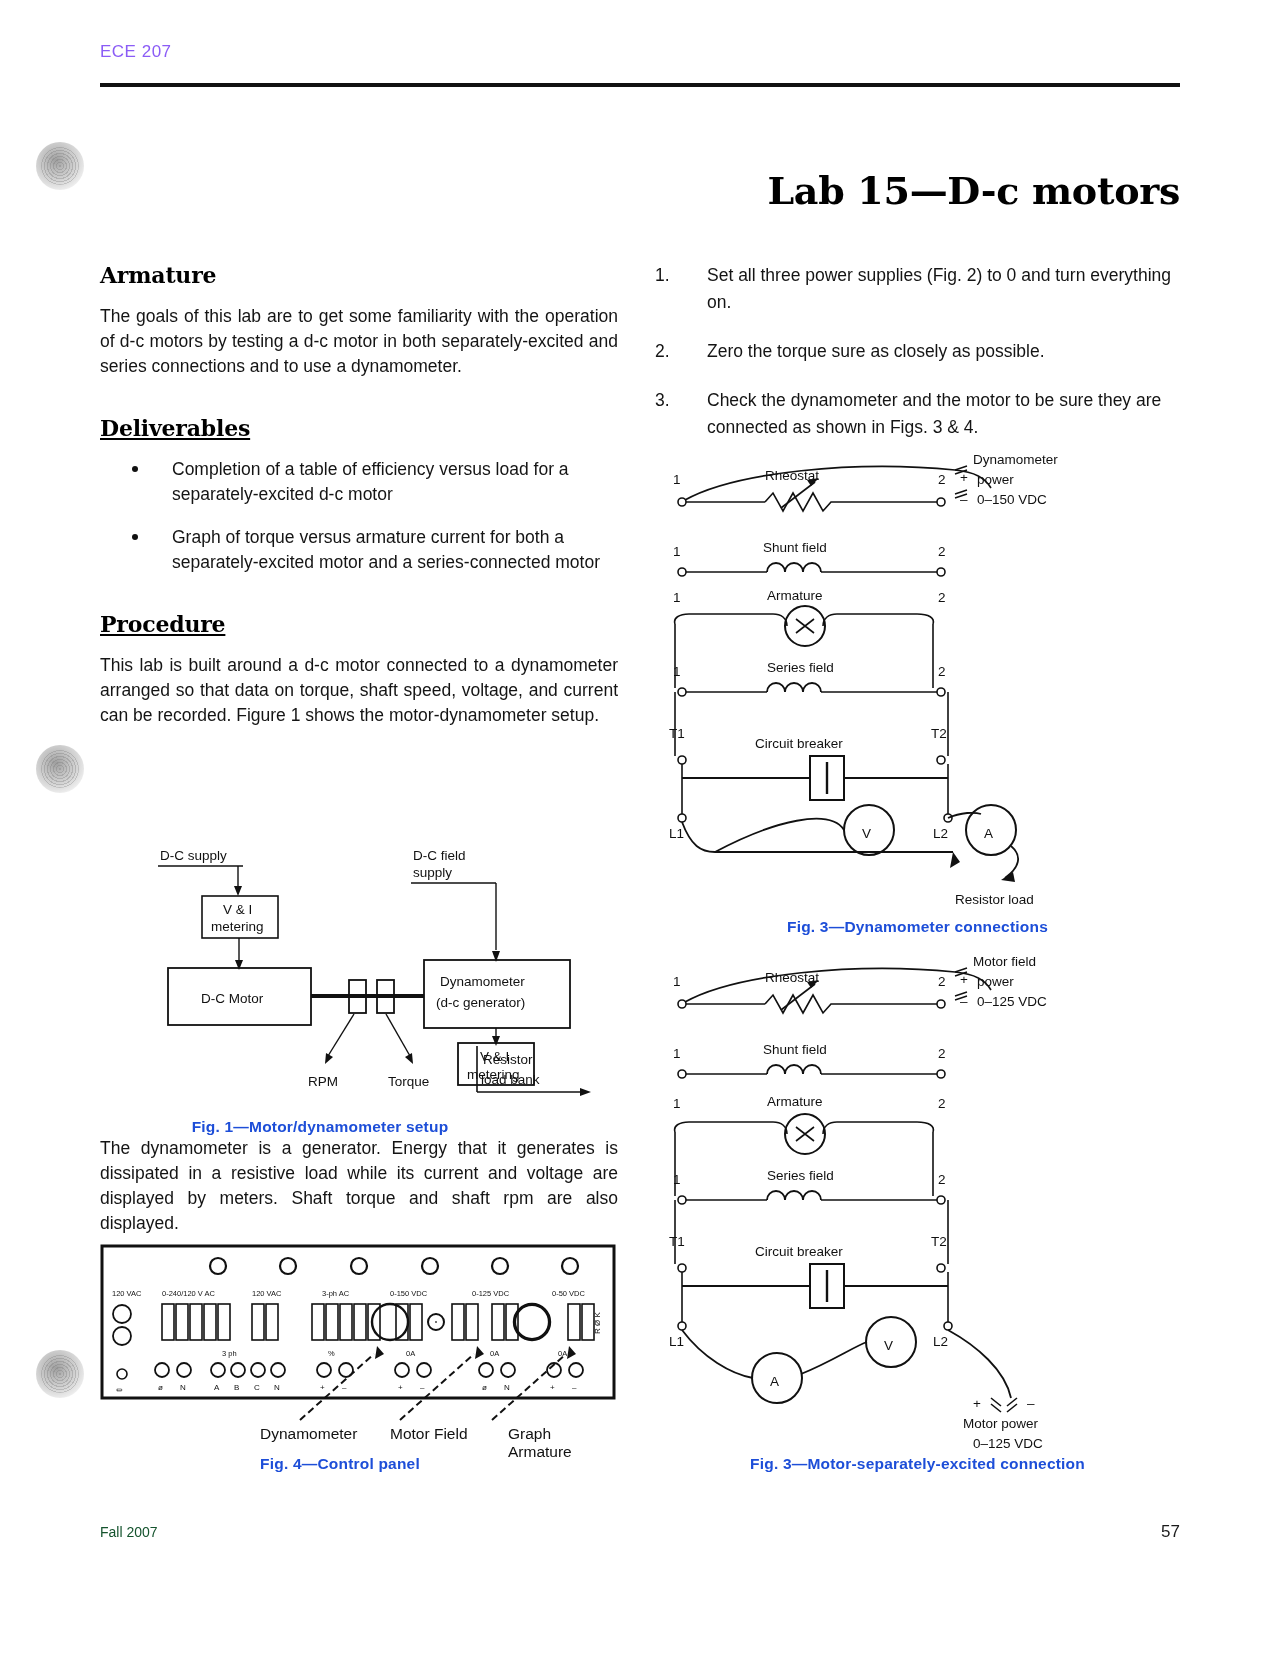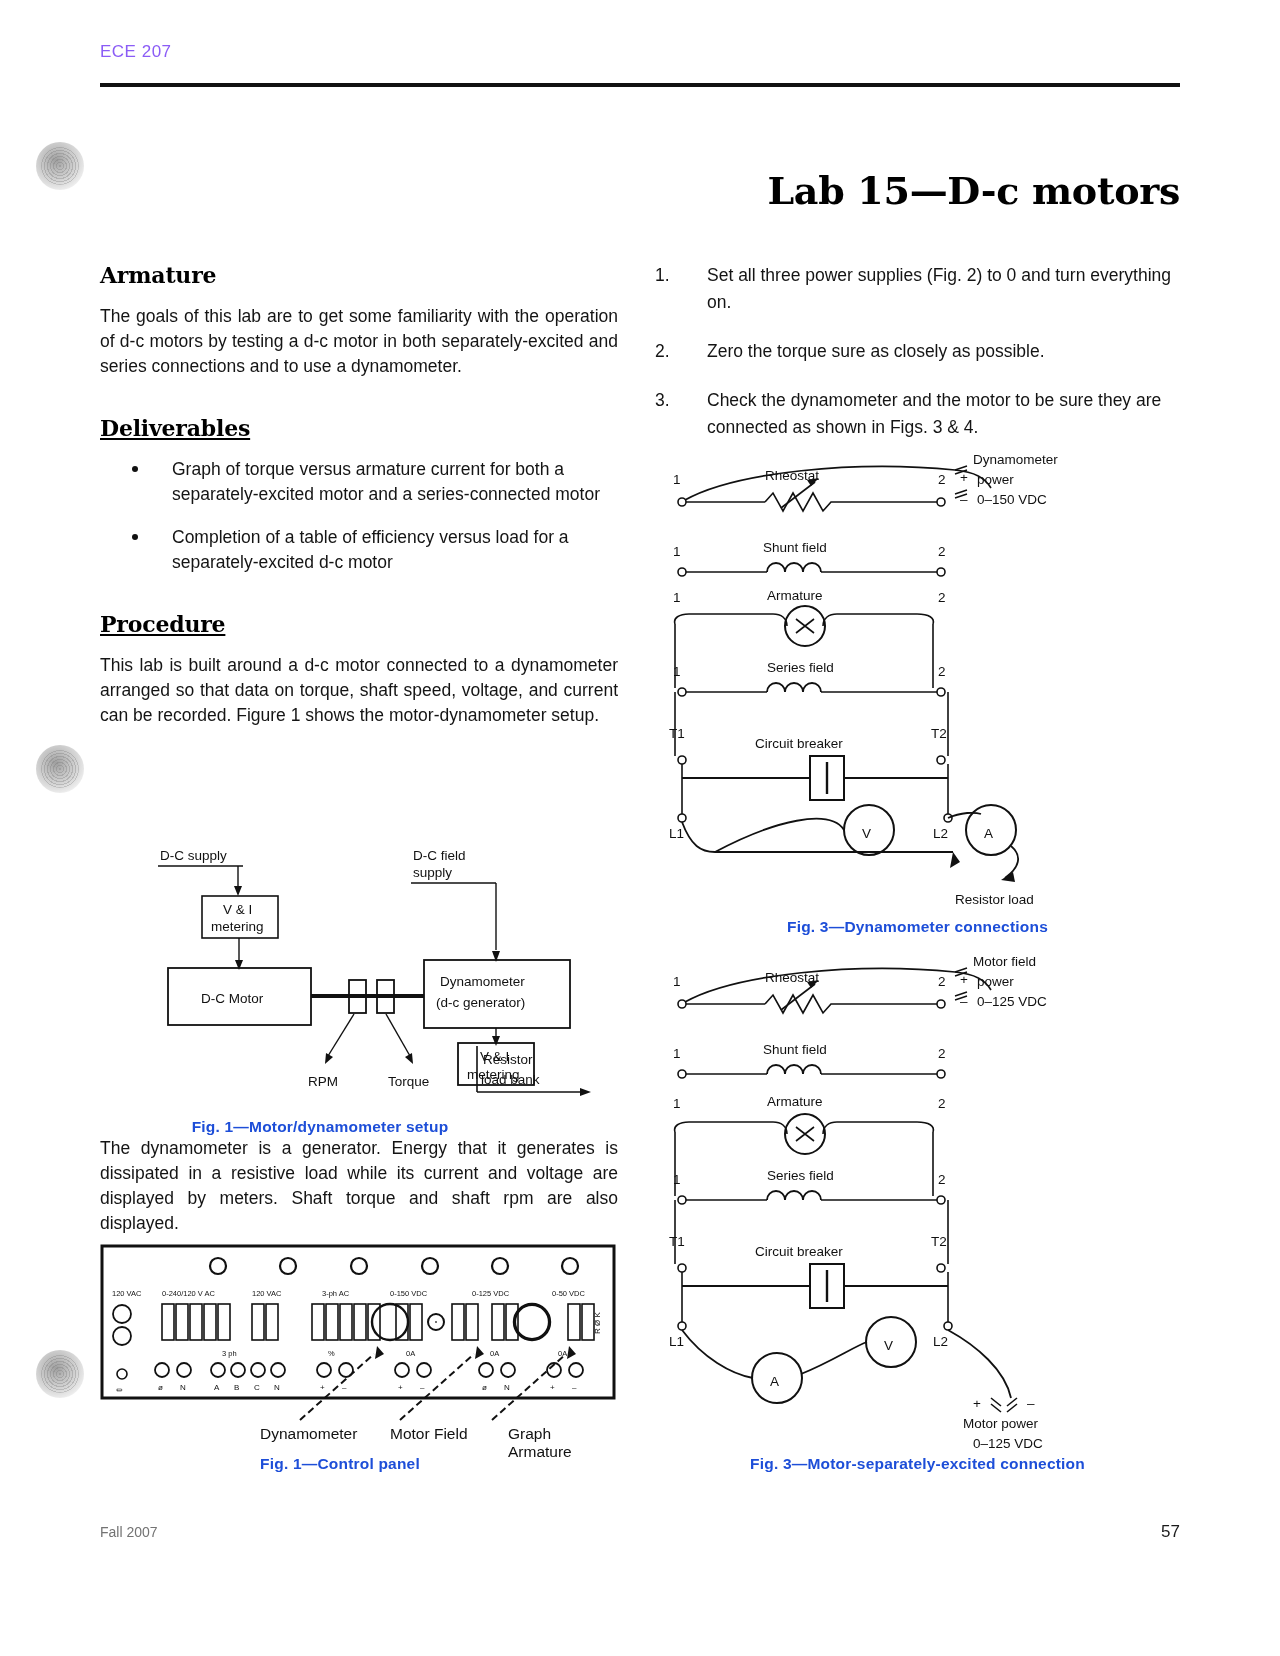--- a/index.html
+++ b/index.html
@@ -53,21 +53,21 @@
   .fig2-ann{position:absolute;left:120px;top:1425px;width:480px;height:25px;}
   .fig2-cap{position:absolute;left:120px;top:1455px;width:440px;}
 
   
   .fig3-wrap{position:absolute;left:655px;top:448px;width:525px;height:470px;}
   .fig3-cap{position:absolute;left:655px;top:918px;width:525px;}
   .fig4-wrap{position:absolute;left:655px;top:950px;width:525px;height:500px;}
   .fig4-cap{position:absolute;left:655px;top:1455px;width:525px;}
 
   
-  .foot-left{position:absolute;left:100px;top:1524px;font-size:14px;color:#737373;}
+  .foot-left{position:absolute;left:100px;top:1524px;font-size:14px;color:#14532d;}
   .foot-right{position:absolute;right:100px;top:1522px;font-size:17px;color:#1b1b1b;}
 
   text{font-family:"Liberation Sans",sans-serif;}
 </style>
 </head>
 <body>
 
 <div class="page">
 
   <div class="hdr-label">ECE 207</div>
@@ -78,22 +78,22 @@
   <div class="smudge" style="left:36px;top:1350px;width:48px;height:48px;"></div>
 
   <div class="lab-title">Lab 15—D-c motors</div>
 
   <div class="col-left">
     <h2 class="sec">Armature</h2>
     <p class="body">The goals of this lab are to get some familiarity with the operation of d-c motors by testing a d-c motor in both separately-excited and series connections and to use a dynamometer.</p>
 
     <h2 class="sec gap">Deliverables</h2>
     <ul class="deliv">
+      <li><span class="bullet"></span><span>Completion of a table of efficiency versus load for a separately-excited d-c motor</span></li>
       <li><span class="bullet"></span><span>Graph of torque versus armature current for both a separately-excited motor and a series-connected motor</span></li>
-      <li><span class="bullet"></span><span>Completion of a table of efficiency versus load for a separately-excited d-c motor</span></li>
     </ul>
 
     <h2 class="sec gap">Procedure</h2>
     <p class="body">This lab is built around a d-c motor connected to a dynamometer arranged so that data on torque, shaft speed, voltage, and current can be recorded.  Figure 1 shows the motor-dynamometer setup.</p>
   </div>
 
   <div class="fig1-wrap">
     <svg width="430" height="250" viewBox="0 0 430 250">
 
       <text class="hand" x="20" y="22">D-C supply</text>
@@ -268,21 +268,21 @@
       <path d="M469 104 l-2 13 l9 -5 z" fill="#111"></path>
     </svg>
   </div>
   <div class="fig2-ann">
     <div style="position:relative;font-size:15.5px;color:#111;">
       <span style="position:absolute;left:140px;">Dynamometer</span>
       <span style="position:absolute;left:270px;">Motor Field</span>
       <span style="position:absolute;left:388px;">Graph Armature</span>
     </div>
   </div>
-  <div class="fig2-cap figcap">Fig. 1—Control panel</div>
+  <div class="fig2-cap figcap">Fig. 4—Control panel</div>
 
   <div class="col-right">
     <ol class="steps">
       <li><span class="num">1.</span><span>Set all three power supplies (Fig. 2) to 0 and turn everything on.</span></li>
       <li><span class="num">2.</span><span>Zero the torque sure as closely as possible.</span></li>
       <li><span class="num">3.</span><span>Check the dynamometer and the motor to be sure they are connected as shown in Figs. 3 &amp; 4.</span></li>
     </ol>
   </div>
 
   <div class="fig3-wrap">

